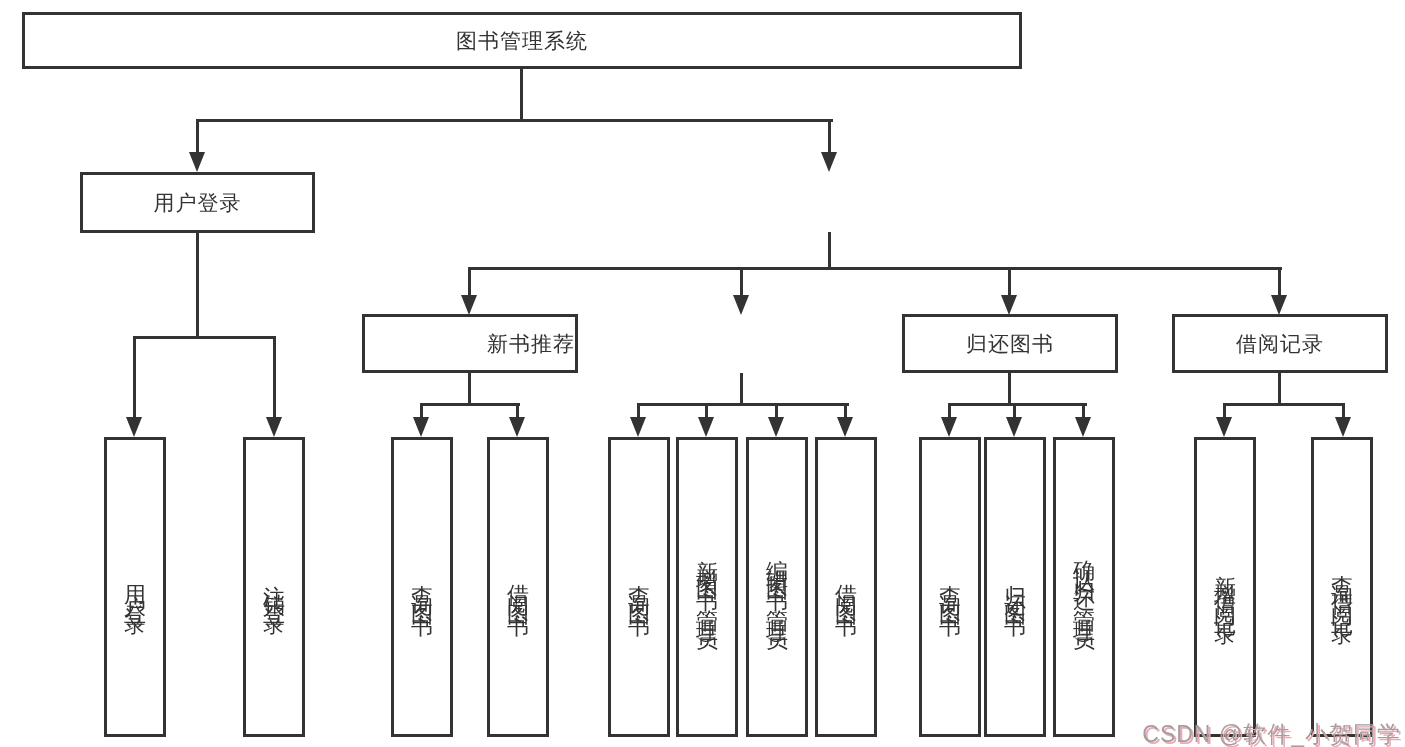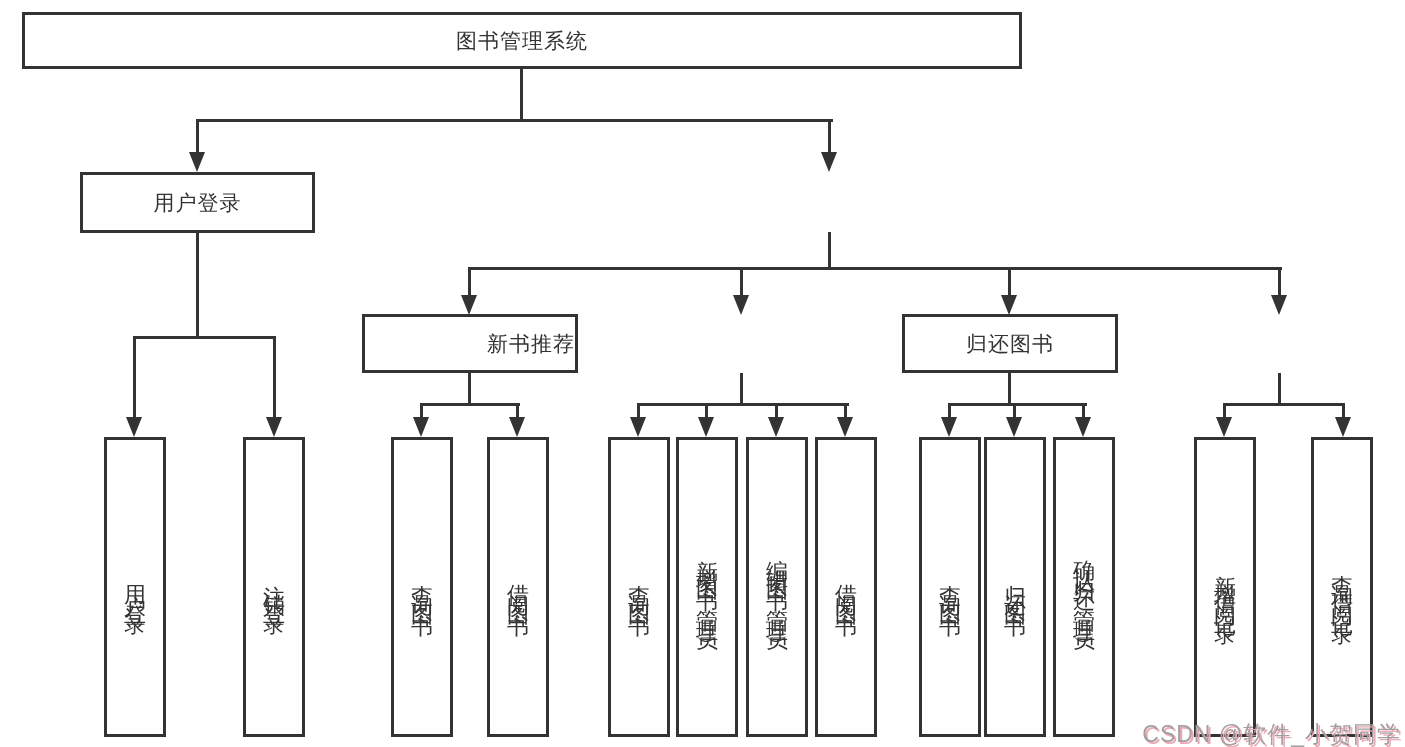--- a/index.html
+++ b/index.html
@@ -94,20 +94,23 @@
   <div class="arrow" style="left:1001px;top:295px;"></div>
   <div class="vline" style="left:1278px;top:267px;height:30px;"></div>
   <div class="arrow" style="left:1271px;top:295px;"></div>
 
   <div class="hbox" style="left:362px;top:314px;width:216px;height:59px;justify-content:flex-end;">
     <span>新书推荐</span>
   </div>
   <div class="hbox" style="left:902px;top:314px;width:216px;height:59px;">
     <span>归还图书</span>
   </div>
+  <div class="hbox" style="left:1172px;top:314px;width:216px;height:59px;">
+    <span>借阅记录</span>
+  </div>
 
   <div class="vline" style="left:468px;top:373px;height:33px;"></div>
   <div class="hline" style="left:420px;top:403px;width:100px;"></div>
   <div class="vline" style="left:420px;top:403px;height:16px;"></div>
   <div class="arrow" style="left:413px;top:417px;"></div>
   <div class="vline" style="left:516px;top:403px;height:16px;"></div>
   <div class="arrow" style="left:509px;top:417px;"></div>
 
   <div class="vline" style="left:740px;top:373px;height:33px;"></div>
   <div class="hline" style="left:637px;top:403px;width:212px;"></div>

